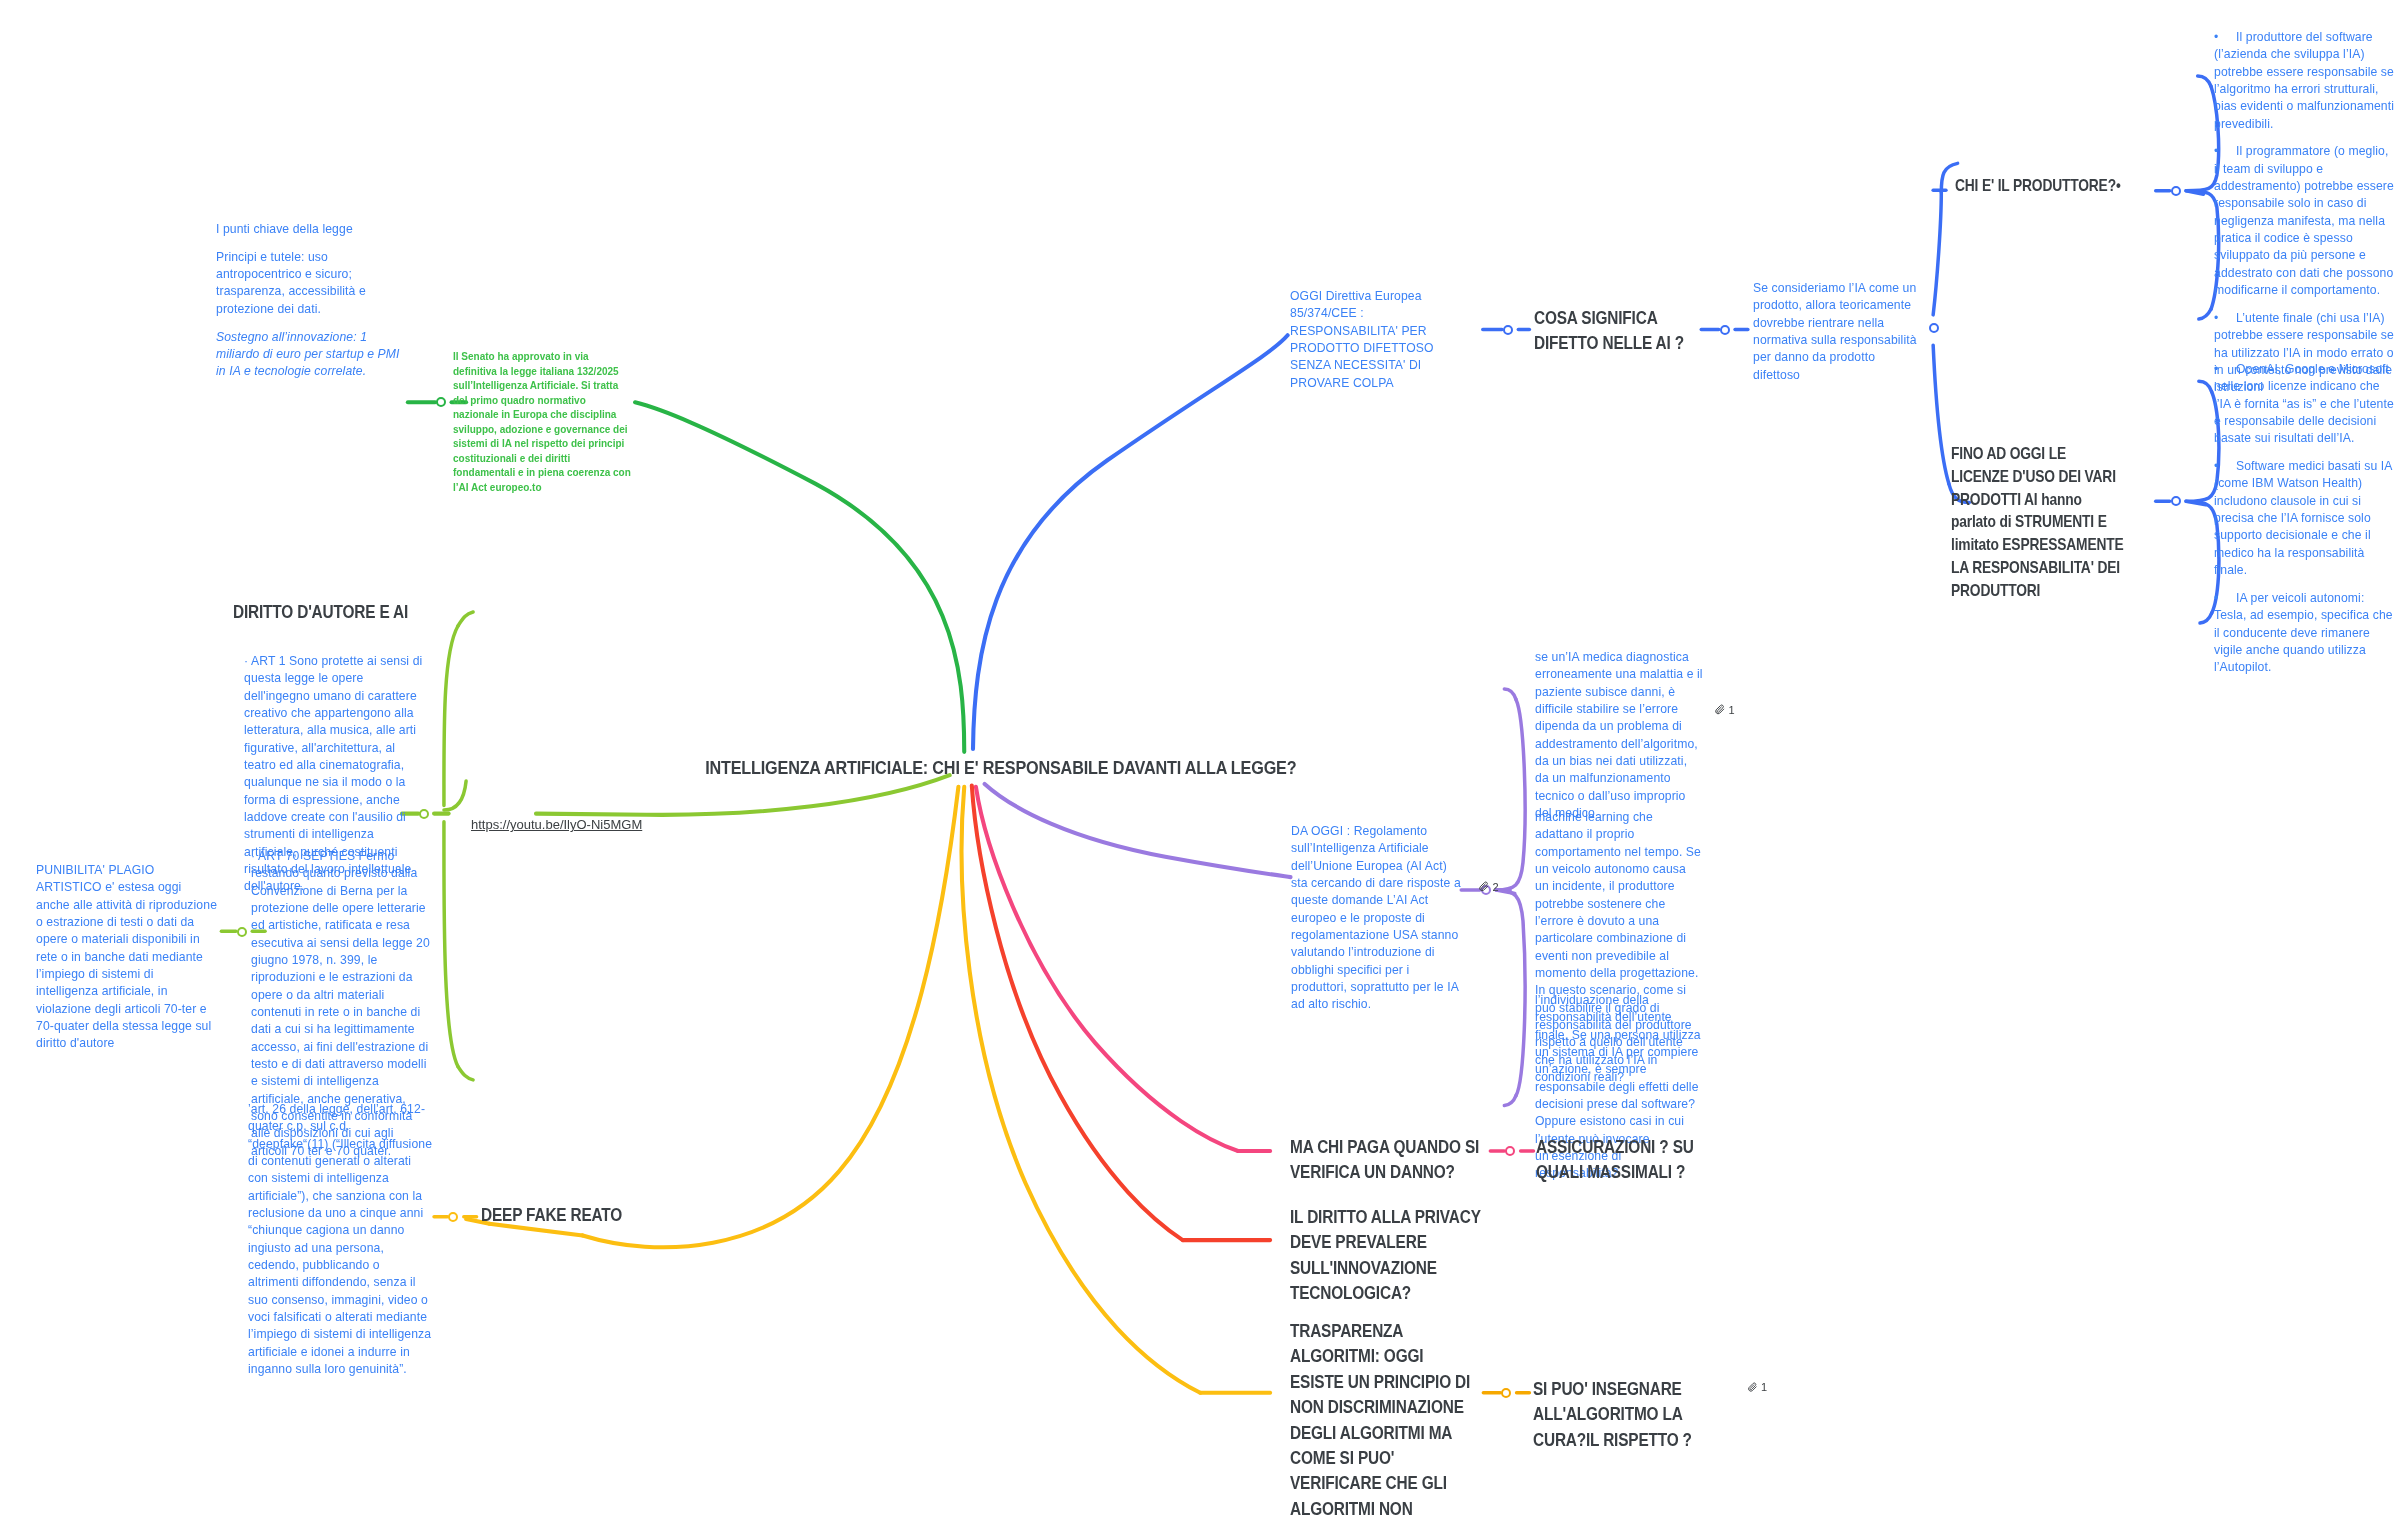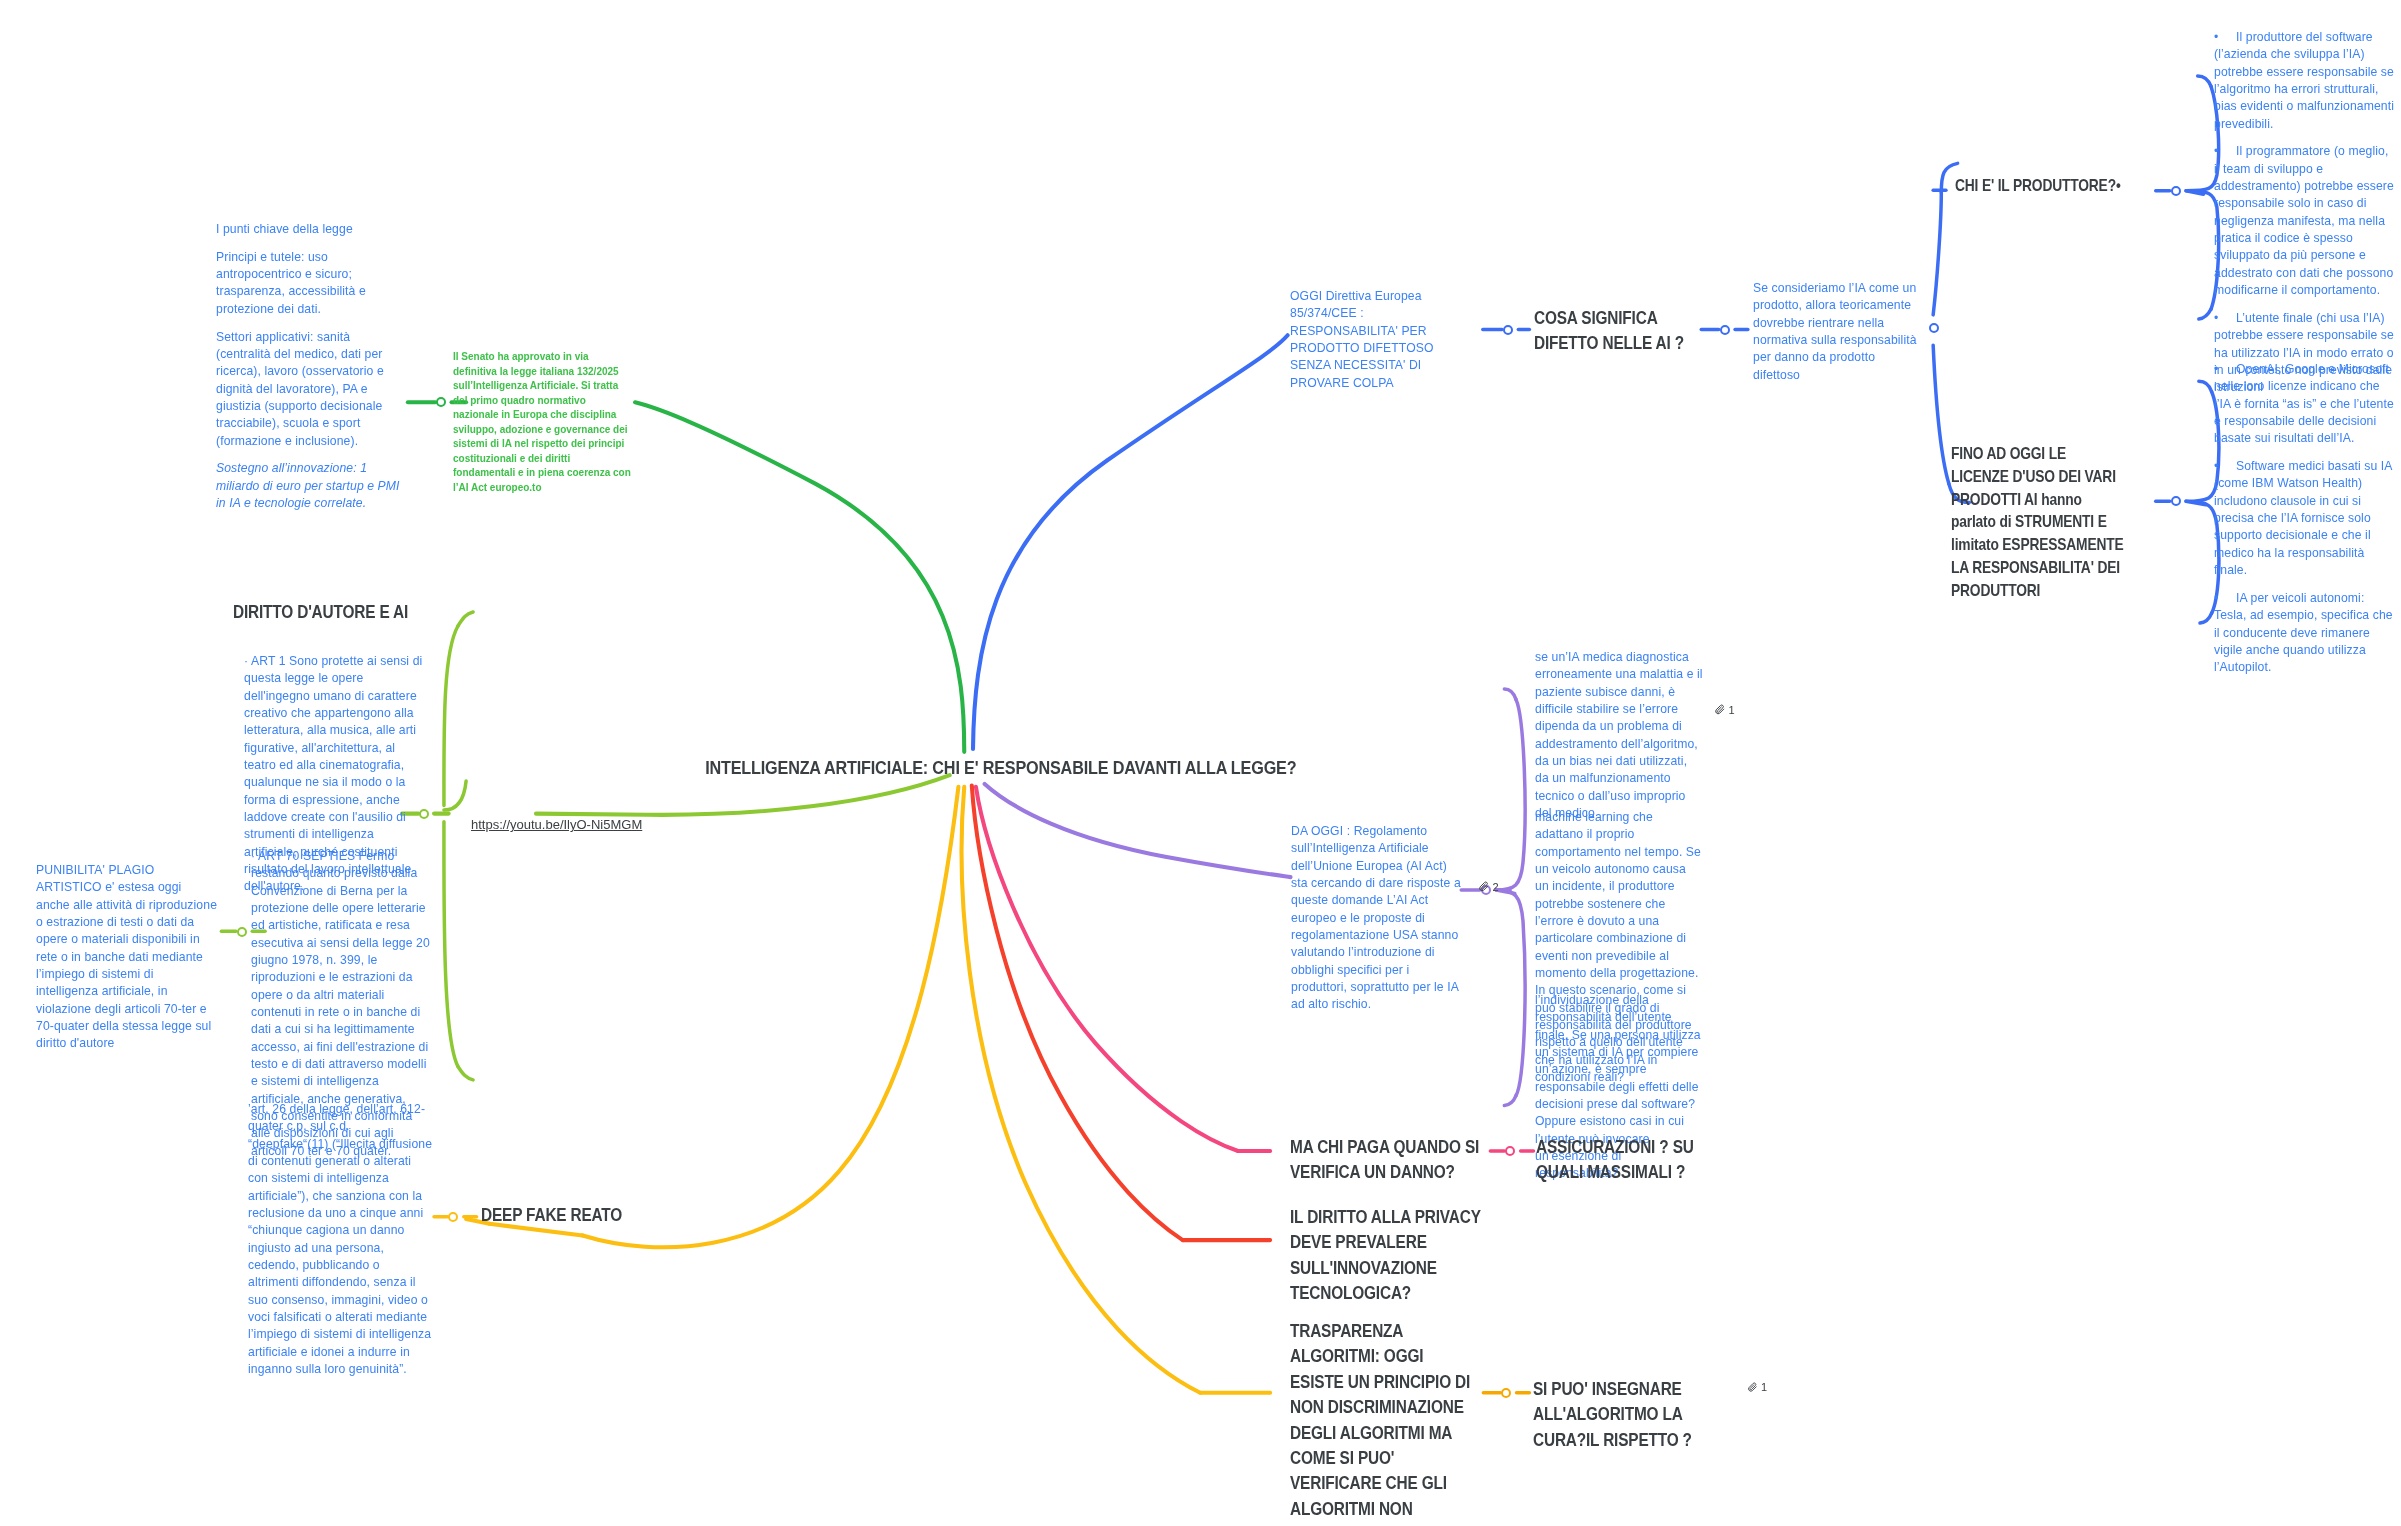--- a/index.html
+++ b/index.html
@@ -196,21 +196,20 @@
       <path d="M745,2088 L768,2088" stroke="#fcbe11" stroke-width="6"></path>
       <path d="M796,2088 L818,2088" stroke="#fcbe11" stroke-width="6"></path>
     </g>
   </svg>
 
   <div class="node root-title" style="left:676px; top:758px; width:583px; text-align:center;">INTELLIGENZA ARTIFICIALE: CHI E' RESPONSABILE DAVANTI ALLA LEGGE?</div>
 
   <div class="node body-text para" style="left:216px; top:221px; width:192px;">
     <p>I punti chiave della legge</p>
     <p>Principi e tutele: uso antropocentrico e sicuro; trasparenza, accessibilità e protezione dei dati.</p>
-    <p>Settori applicativi: sanità (centralità del medico, dati per ricerca), lavoro (osservatorio e dignità del lavoratore), PA e giustizia (supporto decisionale tracciabile), scuola e sport (formazione e inclusione).</p>
     <p>Sostegno all’innovazione: 1 miliardo di euro per startup e PMI in IA e tecnologie correlate.</p>
   </div>
   <div class="dot green" style="left:436px; top:397px;"></div>
 
   <div class="node green-bold" style="left:453px; top:350px; width:181px;">Il Senato ha approvato in via definitiva la legge italiana 132/2025 sull’Intelligenza Artificiale. Si tratta del primo quadro normativo nazionale in Europa che disciplina sviluppo, adozione e governance dei sistemi di IA nel rispetto dei principi costituzionali e dei diritti fondamentali e in piena coerenza con l’AI Act europeo.to</div>
 
   <div class="node cond-head big" style="left:233px; top:600px; width:280px;">DIRITTO D'AUTORE E AI</div>
 
   <div class="node body-text" style="left:244px; top:653px; width:185px;">· ART 1 Sono protette ai sensi di questa legge le opere dell'ingegno umano di carattere creativo che appartengono alla letteratura, alla musica, alle arti figurative, all'architettura, al teatro ed alla cinematografia, qualunque ne sia il modo o la forma di espressione, anche laddove create con l'ausilio di strumenti di intelligenza artificiale, purché costituenti risultato del lavoro intellettuale dell'autore.</div>
 

